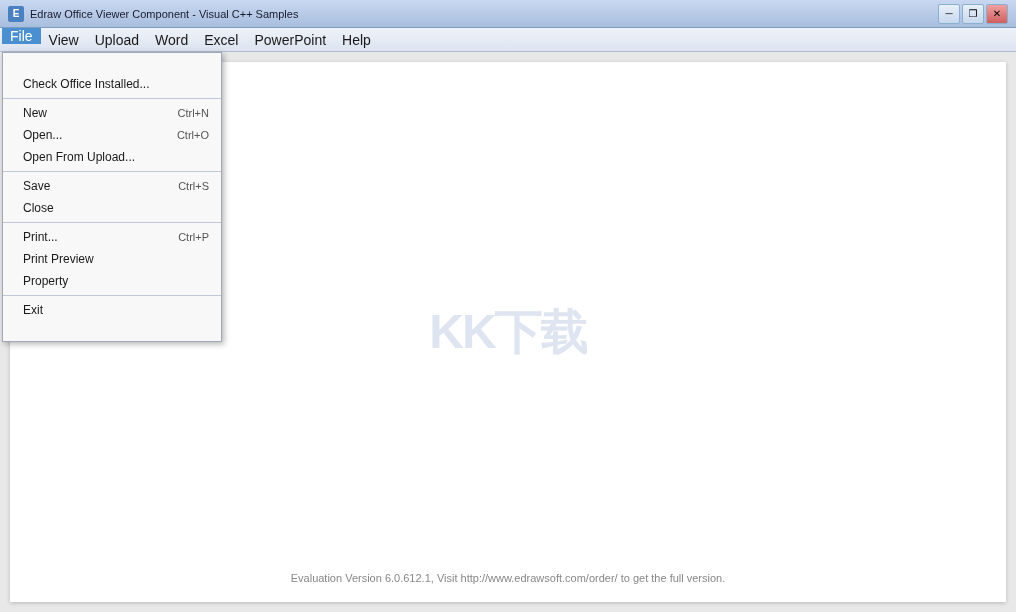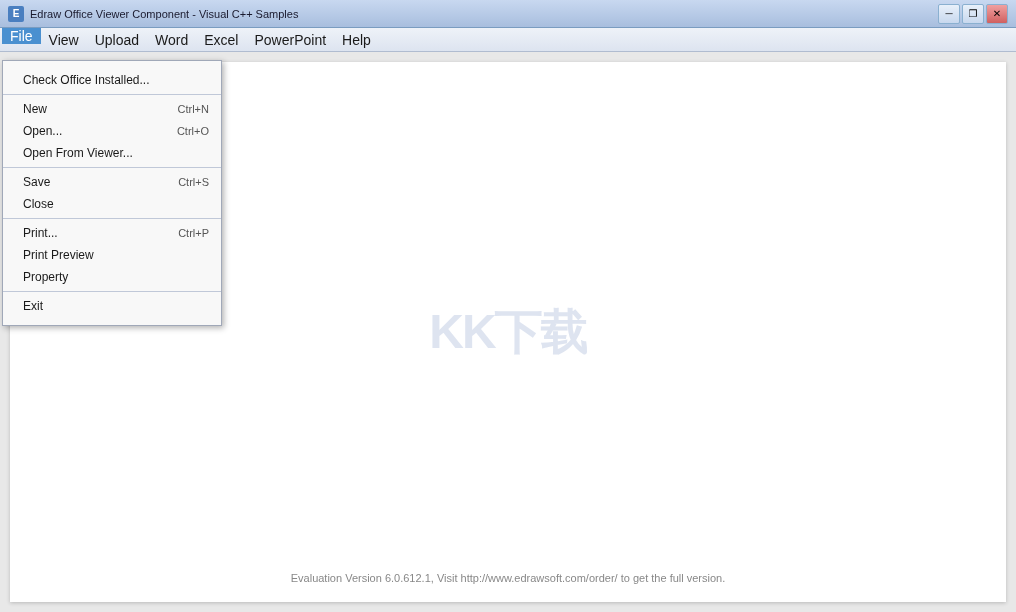--- a/index.html
+++ b/index.html
@@ -82,22 +82,21 @@
     
     .dropdown {
       position: absolute;
       top: 24px;
       left: 0;
       background: #f8f8f8;
       border: 1px solid #a0a8b8;
       box-shadow: 2px 2px 6px rgba(0,0,0,0.3);
       z-index: 1000;
       min-width: 220px;
-      padding: 8px 0;
-      margin-top: 8px;
+      padding: 20px 0;
     }
     .dropdown-item {
       display: flex;
       justify-content: space-between;
       align-items: center;
       padding: 4px 12px 4px 20px;
       cursor: pointer;
       font-size: 12px;
       color: #1a1a1a;
       white-space: nowrap;
@@ -183,21 +182,21 @@
         <div class="dropdown-separator"></div>
         <div class="dropdown-item">
           <span>New</span>
           <span class="dropdown-shortcut">Ctrl+N</span>
         </div>
         <div class="dropdown-item">
           <span>Open...</span>
           <span class="dropdown-shortcut">Ctrl+O</span>
         </div>
         <div class="dropdown-item">
-          <span>Open From Viewer...</span>
+          <span>Open From Upload...</span>
         </div>
         <div class="dropdown-separator"></div>
         <div class="dropdown-item">
           <span>Save</span>
           <span class="dropdown-shortcut">Ctrl+S</span>
         </div>
         <div class="dropdown-item">
           <span>Close</span>
         </div>
         <div class="dropdown-separator"></div>

